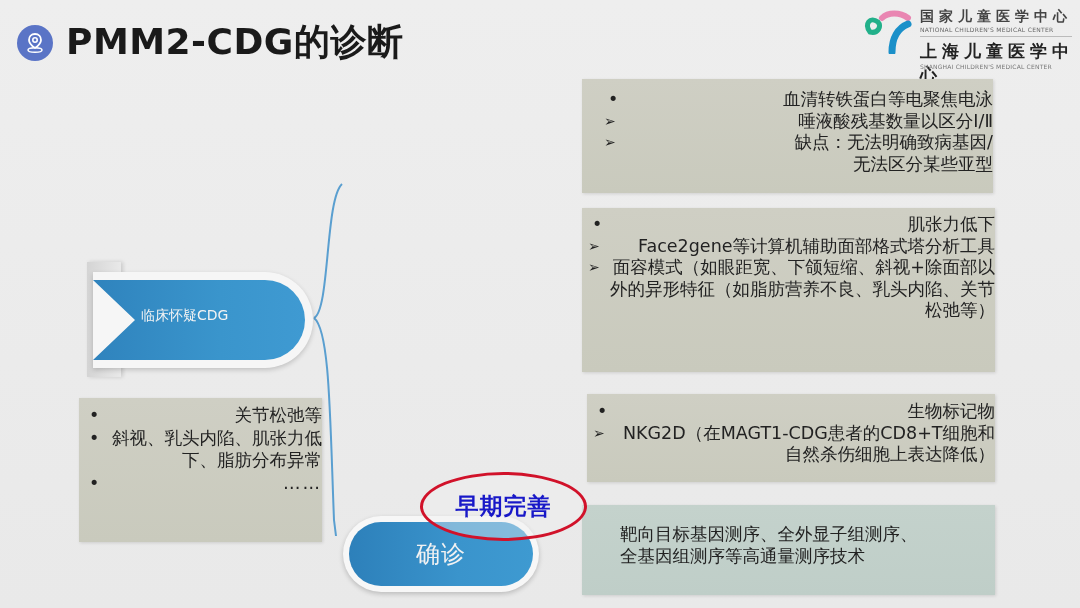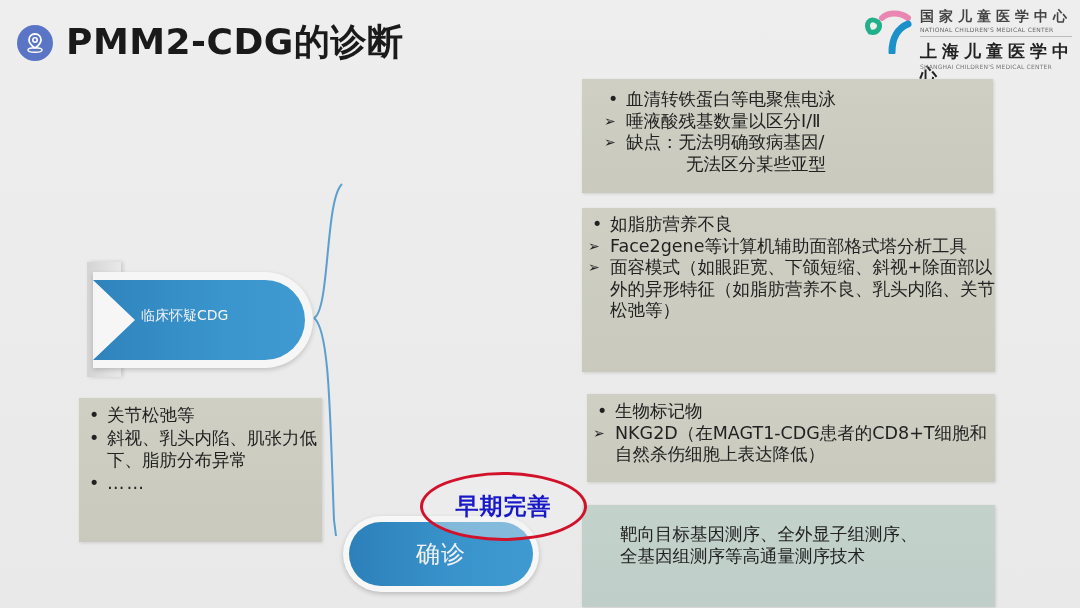--- a/index.html
+++ b/index.html
@@ -70,30 +70,30 @@
   .pill-screen { left: 344px; top: 148px; width: 196px; height: 74px; }
   .pill-confirm { left: 343px; top: 516px; width: 196px; height: 76px; }
 
   
   .box {
     position: absolute; background: linear-gradient(180deg, #cfcfc4 0%, #c9cabd 100%);
     box-shadow: 1px 1px 3px rgba(0,0,0,0.12);
     font-size: 17.5px; line-height: 21.5px; color: #222;
   }
   .box ul { list-style: none; }
-  .box li { position: relative; padding-left: 22px; }
+  .box li { position: relative; padding-left: 22px; text-align: right; }
   .box li.bullet::before { content: "•"; position: absolute; left: 4px; top: 0; }
   .box li.arrow::before { content: "➢"; position: absolute; left: 0; top: 0; font-size: 14px; }
 
   .box-screen { left: 582px; top: 79px; width: 411px; height: 114px; padding: 10px 0 0 22px; }
   .box-screen .indent2 { padding-left: 82px; }
   .box-face { left: 582px; top: 208px; width: 413px; height: 164px; padding: 6px 0 0 6px; }
   .box-bio { left: 587px; top: 394px; width: 408px; height: 88px; padding: 7px 0 0 6px; }
   .box-seq {
-    left: 582px; top: 505px; width: 413px; height: 102px; padding: 19px 0 0 38px;
+    left: 582px; top: 505px; width: 413px; height: 90px; padding: 19px 0 0 38px;
     background: linear-gradient(180deg, #c4d2cc 0%, #bfcec8 100%);
   }
   .box-symptoms { left: 79px; top: 398px; width: 243px; height: 144px; padding: 6px 0 0 6px; font-size: 17.5px; line-height: 22.5px; }
   .box-symptoms li.dots { letter-spacing: 2px; }
 
   
   .connectors { position: absolute; left: 0; top: 0; width: 1080px; height: 608px; pointer-events: none; }
 
   
   .oval {
@@ -160,21 +160,21 @@
     <ul>
       <li class="bullet">血清转铁蛋白等电聚焦电泳</li>
       <li class="arrow">唾液酸残基数量以区分Ⅰ/Ⅱ</li>
       <li class="arrow">缺点：无法明确致病基因/</li>
       <li class="indent2">无法区分某些亚型</li>
     </ul>
   </div>
 
   <div class="box box-face">
     <ul>
-      <li class="bullet">如脂肪营养不良</li>
+      <li class="bullet">肌张力低下</li>
       <li class="arrow">Face2gene等计算机辅助面部格式塔分析工具</li>
       <li class="arrow">面容模式（如眼距宽、下颌短缩、斜视+除面部以外的异形特征（如脂肪营养不良、乳头内陷、关节松弛等）</li>
     </ul>
   </div>
 
   <div class="box box-bio">
     <ul>
       <li class="bullet">生物标记物</li>
       <li class="arrow">NKG2D（在MAGT1-CDG患者的CD8+T细胞和自然杀伤细胞上表达降低）</li>
     </ul>

